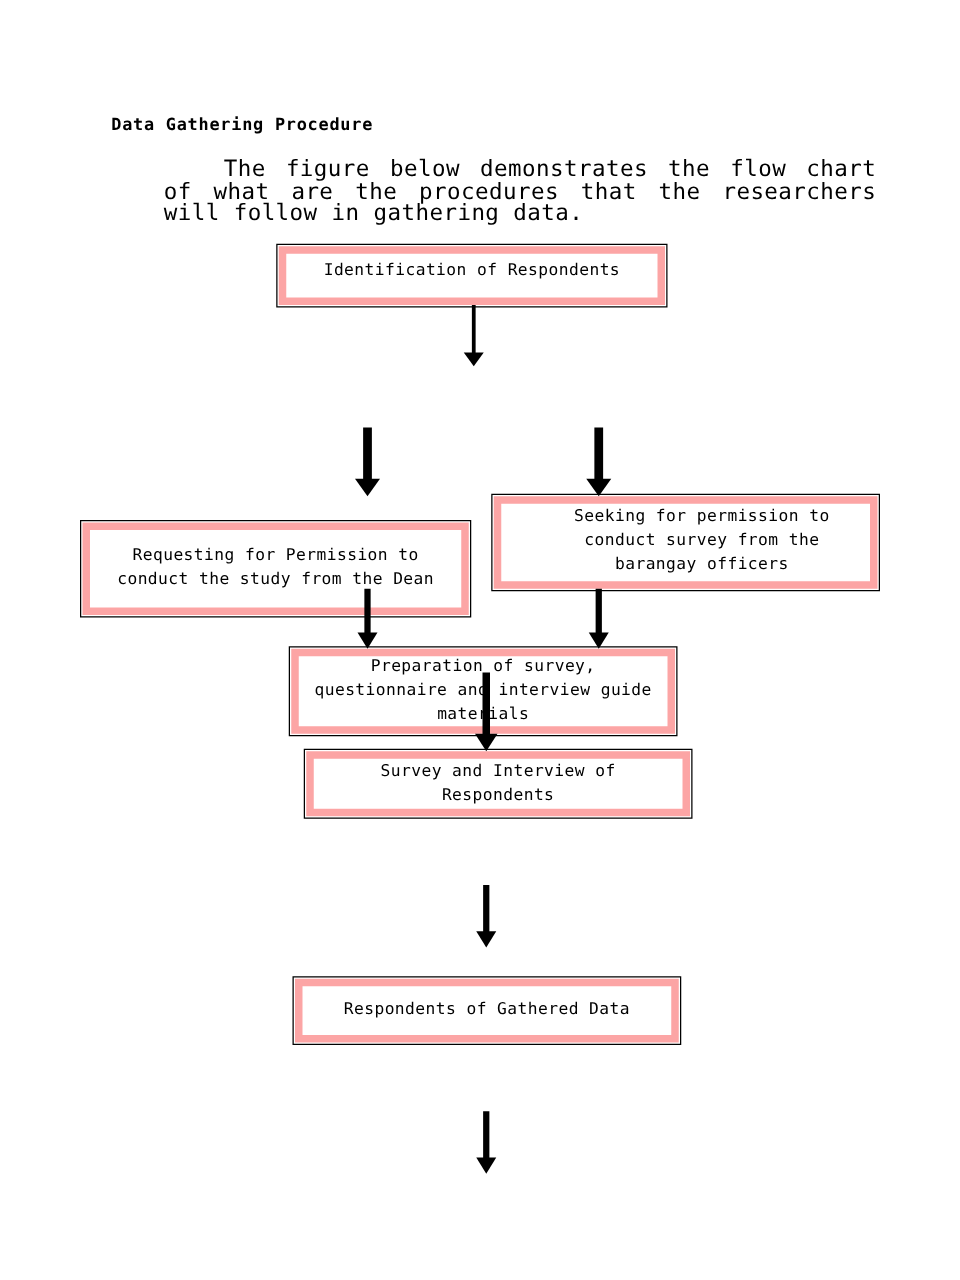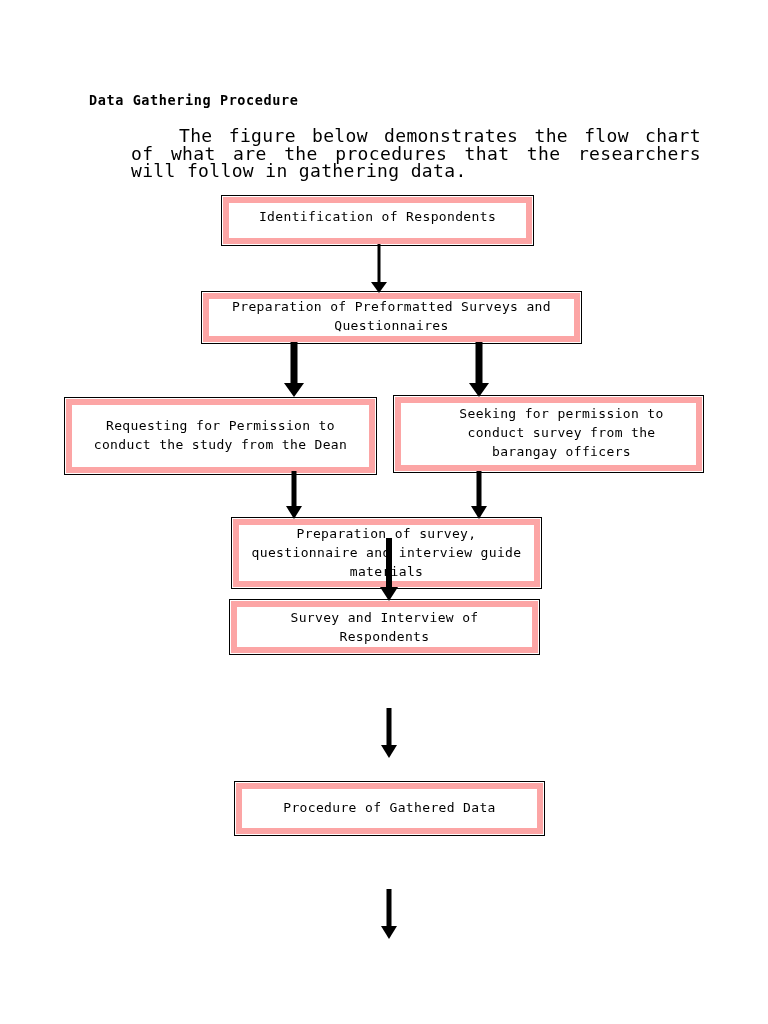--- a/index.html
+++ b/index.html
@@ -68,30 +68,30 @@
     white-space: pre-line;
   }
 
   
   #box-identification { left: 223px; top: 197px; width: 309px; height: 47px; }
   #box-identification .txt { margin-top: -8px; }
 
   #box-preformatted   { left: 203px; top: 293px; width: 377px; height: 49px; }
   #box-preformatted .txt { margin-top: -4px; }
 
-  #box-dean           { left: 66px;  top: 399px; width: 309px; height: 74px; }
+  #box-dean           { left: 66px;  top: 418px; width: 309px; height: 74px; }
   #box-dean .txt      { margin-top: -3px; }
 
   #box-barangay       { left: 395px; top: 397px; width: 307px; height: 74px; }
   #box-barangay .txt  { margin-top: -3px; padding-left: 32px; }
 
   #box-materials      { left: 233px; top: 519px; width: 307px; height: 68px; }
   #box-materials .txt { margin-top: -2px; }
 
-  #box-survey         { left: 231px; top: 601px; width: 307px; height: 52px; justify-content: flex-end; }
+  #box-survey         { left: 245px; top: 601px; width: 307px; height: 52px; justify-content: flex-end; }
   #box-survey .txt    { margin-top: -1px; }
 
   #box-tabulation     { left: 236px; top: 783px; width: 307px; height: 51px; }
   #box-tabulation .txt{ margin-top: -2px; }
 
   
   .arrow {
     position: absolute;
     z-index: 4;
   }
@@ -160,42 +160,39 @@
 <div class="page">
 
   <div class="heading">Data Gathering Procedure</div>
 
   <div class="para">The figure below demonstrates the flow chart of what are the procedures that the researchers will follow in gathering data.</div>
 
   <div class="fbox" id="box-identification">
     <span class="txt">Identification of Respondents</span>
   </div>
 
-  <div class="fbox" id="box-preformatted">
-    <span class="txt">Preparation of Preformatted Surveys and Questionnaires</span>
-  </div>
 
   <div class="fbox" id="box-dean">
     <span class="txt">Requesting for Permission to conduct the study from the Dean</span>
   </div>
 
   <div class="fbox" id="box-barangay">
     <span class="txt">Seeking for permission to conduct survey from the barangay officers</span>
   </div>
 
   <div class="fbox" id="box-materials">
     <span class="txt">Preparation of survey, questionnaire and interview guide materials</span>
   </div>
 
   <div class="fbox" id="box-survey">
     <span class="txt">Survey and Interview of Respondents</span>
   </div>
 
   <div class="fbox" id="box-tabulation">
-    <span class="txt">Procedure of Gathered Data</span>
+    <span class="txt">Respondents of Gathered Data</span>
   </div>
 
   <div class="arrow" id="arrow-1">
     <span class="shaft"></span>
     <span class="head"></span>
   </div>
 
   <div class="arrow" id="arrow-2">
     <span class="shaft"></span>
     <span class="head"></span>

